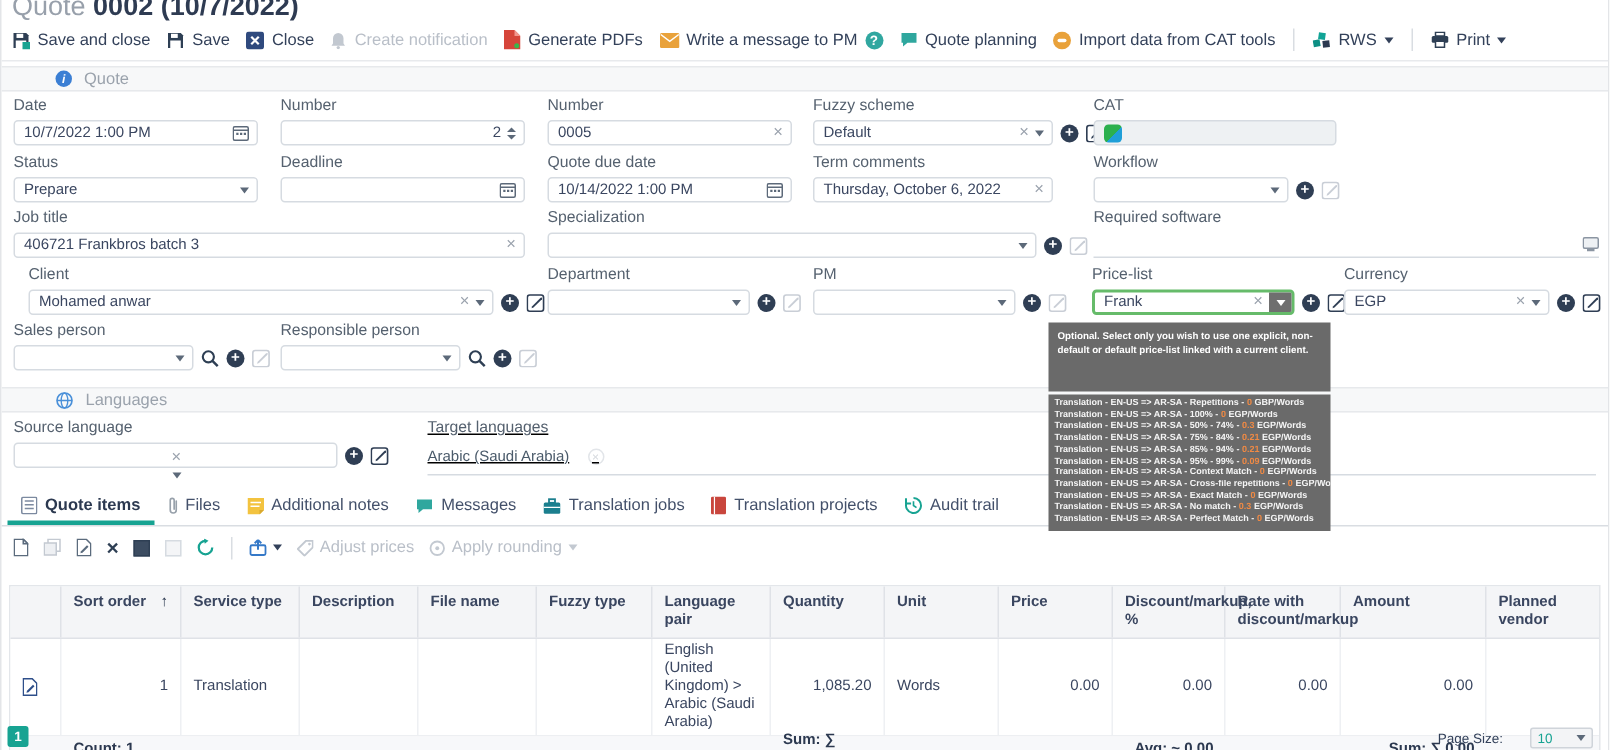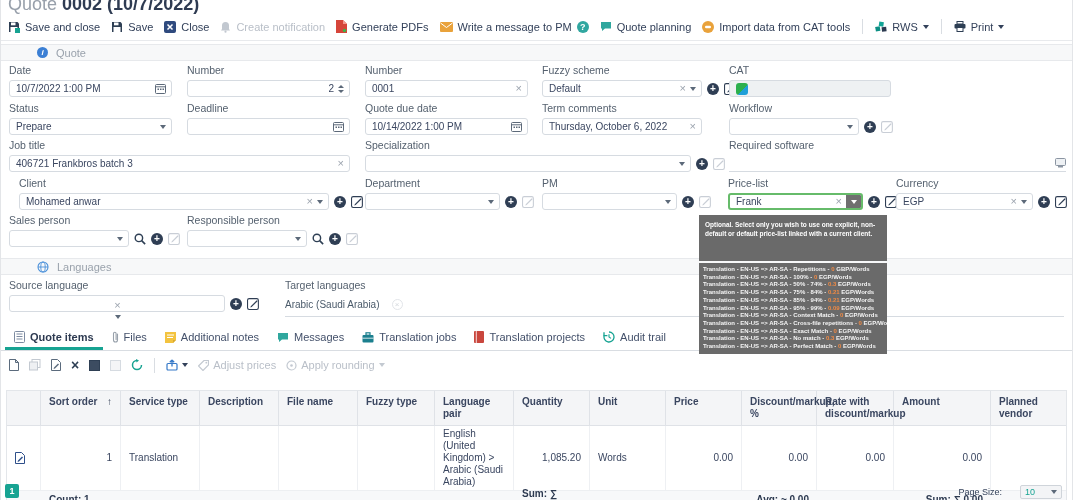--- a/index.html
+++ b/index.html
@@ -228,21 +228,21 @@
             <span class="tri-up"></span>
             <span class="tri-dn"></span>
           </span>
       </div>
     </div>
   </div>
   <div class="fld" style="left:364px;top:64px;">
     <div class="lbl">Number</div>
     <div class="row">
       <div class="inp" style="width:163px;">
-        <span class="val">0001</span>
+        <span class="val">0005</span>
         <span class="xclr">×</span>
       </div>
     </div>
   </div>
   <div class="fld" style="left:541px;top:64px;">
     <div class="lbl">Fuzzy scheme</div>
     <div class="row">
       <div class="inp" style="width:160px;">
         <span class="val">Default</span>
         <span class="xclr">×</span>
@@ -525,21 +525,21 @@
       </div>
       <span class="plus">+</span>
       <span class="editic">
           <svg width="13" height="13" viewBox="0 0 12 12">
             <rect x="0.5" y="1.5" width="10" height="10" rx="1.5" fill="none" stroke="currentColor"></rect>
             <path d="M3.5 8.5l5.2-5.2 1-.2-.2 1-5.2 5.2-1.2.4z" fill="currentColor"></path>
           </svg>
         </span>
     </div>
   </div>
-  <div class="fld" style="left:284px;top:279px;">
+  <div class="fld" style="left:284px;top:279px;text-decoration:underline;">
     <div class="lbl">Target languages</div>
     <div style="width:779px;border-bottom:1px solid #d6dbe1;padding:4px 0 6px;">
       <span class="tgt">
         <span>Arabic (Saudi Arabia)</span>
         <span class="circx">×</span>
       </span>
     </div>
   </div>
 
   <div class="abs tabbar">

